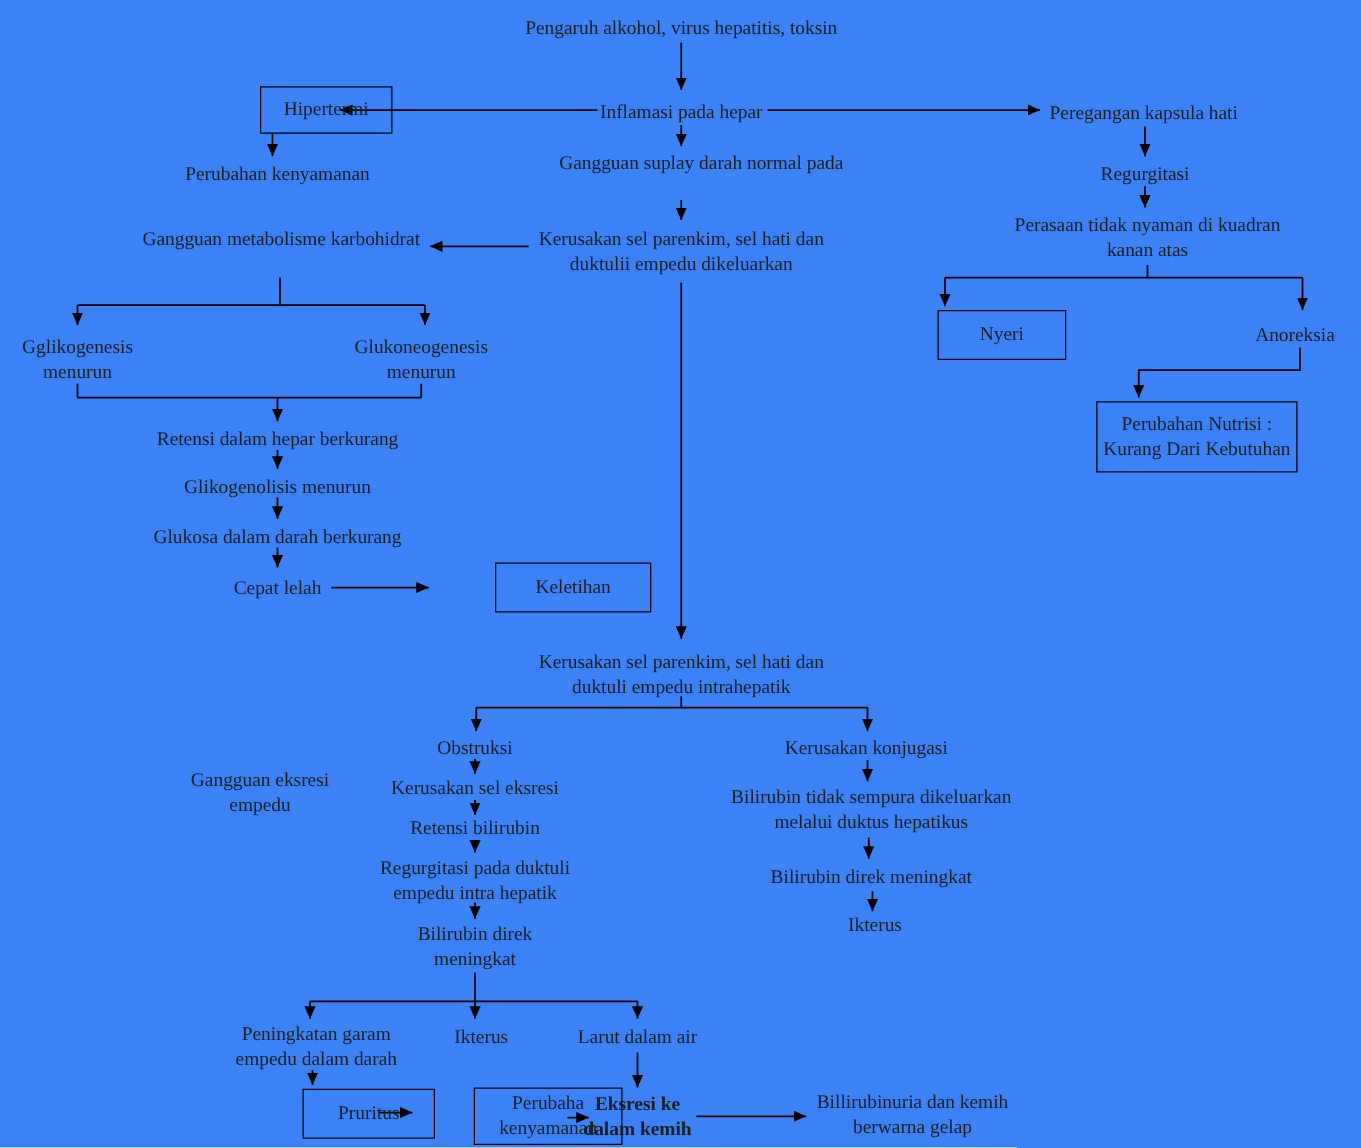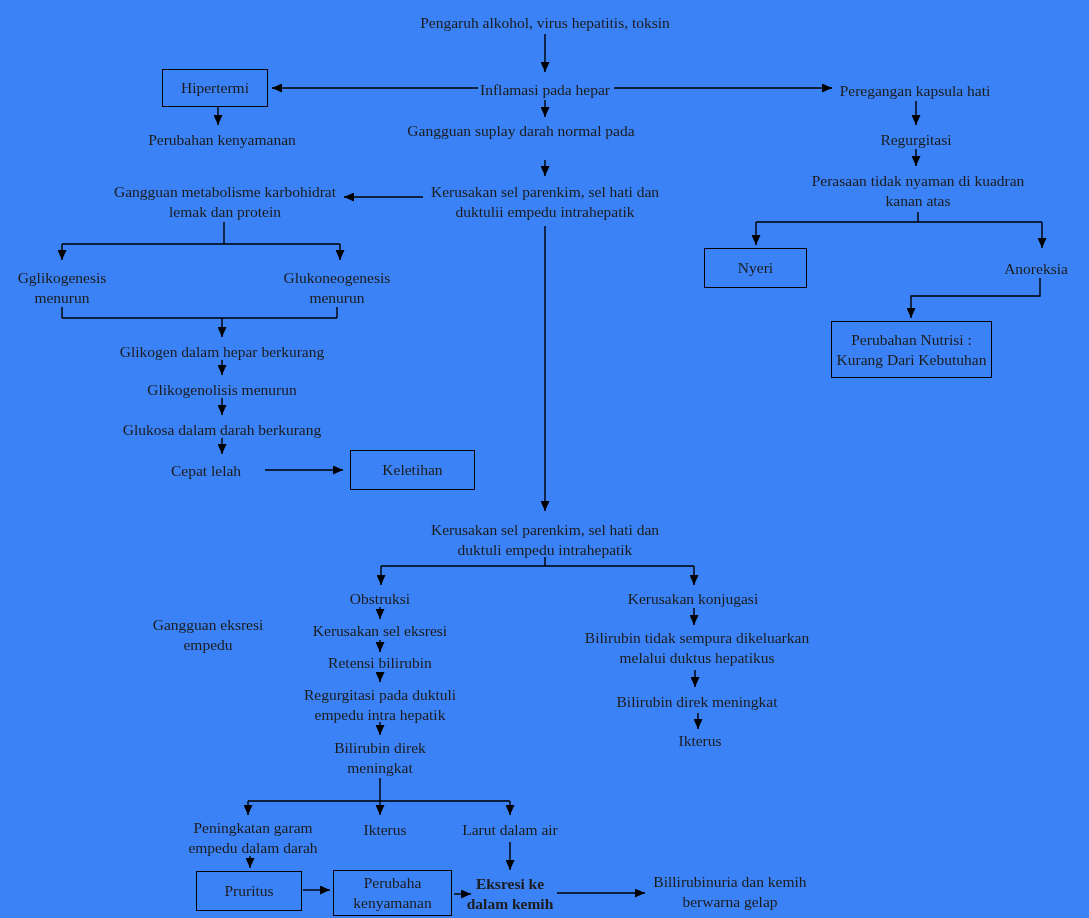--- a/index.html
+++ b/index.html
@@ -6,21 +6,21 @@
   .canvas{
     position:relative;width:1089px;height:918px;background:#3b82f6;
     font-family:"Liberation Serif","DejaVu Serif",serif;
     font-size:15.5px;color:#1c1c1c;overflow:hidden;
   }
   .connectors{position:absolute;left:0;top:0;width:1089px;height:918px;}
   .node{position:absolute;text-align:center;line-height:20px;}
   .node span{display:block;white-space:nowrap;}
   .box{
     border:1.2px solid #000;box-sizing:border-box;
-    display:flex;flex-direction:column;align-items:center;justify-content:center;
+    display:flex;flex-direction:column;align-items:center;justify-content:center;margin-left:46px;
   }
   .bold{font-weight:bold;}
 </style>
 </head>
 <body>
 
 <div class="canvas">
 
   <svg class="connectors" viewBox="0 0 1089 918">
     <defs>
@@ -82,56 +82,55 @@
       <path d="M557,893 H645" marker-end="url(#ah)"></path>
     </g>
   </svg>
 
   <div class="node" style="left:400px;top:13px;width:290px">
     <span>Pengaruh alkohol, virus hepatitis, toksin</span>
   </div>
   <div class="node" style="left:480px;top:80px;width:130px">
     <span>Inflamasi pada hepar</span>
   </div>
-  <div class="node" style="left:396px;top:121px;width:250px">
+  <div class="node" style="left:436px;top:121px;width:250px">
     <span>Gangguan suplay darah normal pada</span>
   </div>
   <div class="node" style="left:420px;top:182px;width:250px">
     <span>Kerusakan sel parenkim, sel hati dan</span>
-    <span>duktulii empedu intrahepatik</span>
+    <span>duktulii empedu dikeluarkan</span>
   </div>
 
   <div class="node box" style="left:162px;top:69px;width:106px;height:38px">
     <span>Hipertermi</span>
   </div>
   <div class="node" style="left:142px;top:130px;width:160px">
     <span>Perubahan kenyamanan</span>
   </div>
   <div class="node" style="left:105px;top:182px;width:240px">
     <span>Gangguan metabolisme karbohidrat</span>
-    <span>lemak dan protein</span>
   </div>
   <div class="node" style="left:7px;top:268px;width:110px">
     <span>Gglikogenesis</span>
     <span>menurun</span>
   </div>
   <div class="node" style="left:272px;top:268px;width:130px">
     <span>Glukoneogenesis</span>
     <span>menurun</span>
   </div>
   <div class="node" style="left:112px;top:342px;width:220px">
-    <span>Glikogen dalam hepar berkurang</span>
+    <span>Retensi dalam hepar berkurang</span>
   </div>
   <div class="node" style="left:137px;top:380px;width:170px">
     <span>Glikogenolisis menurun</span>
   </div>
   <div class="node" style="left:112px;top:420px;width:220px">
     <span>Glukosa dalam darah berkurang</span>
   </div>
-  <div class="node" style="left:161px;top:461px;width:90px">
+  <div class="node" style="left:177px;top:461px;width:90px">
     <span>Cepat lelah</span>
   </div>
   <div class="node box" style="left:350px;top:450px;width:125px;height:40px">
     <span>Keletihan</span>
   </div>
 
   <div class="node" style="left:830px;top:81px;width:170px">
     <span>Peregangan kapsula hati</span>
   </div>
   <div class="node" style="left:861px;top:130px;width:110px">

